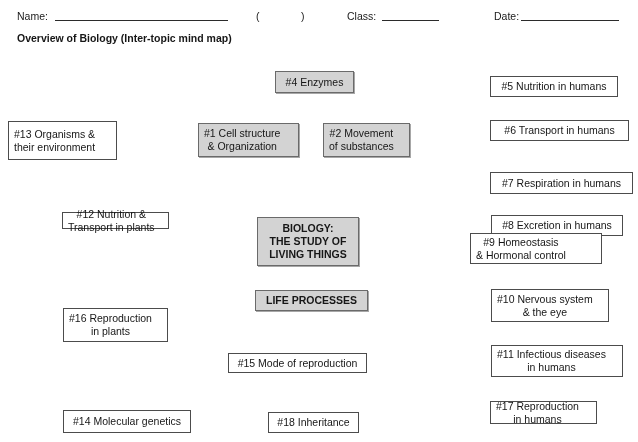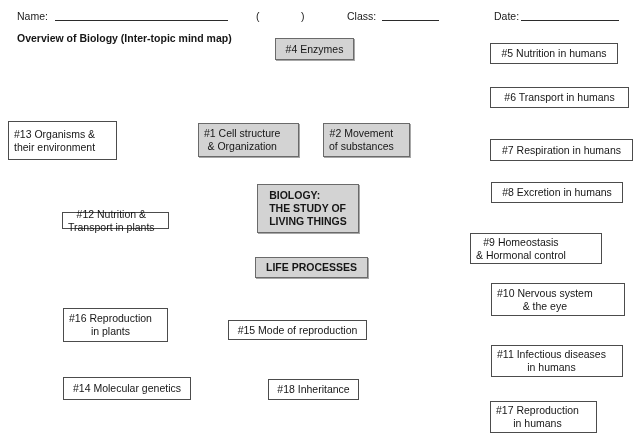--- a/index.html
+++ b/index.html
@@ -41,21 +41,22 @@
     white-space:pre-line;
     padding:1px 4px;
   }
   .box.left{
     justify-content:flex-start;
     text-align:center;
     padding-left:5px;
   }
   .box.center{
     justify-content:center;
-    text-align:left;
+    text-align:center;
+    margin-top:33px;
   }
   .box.shaded{
     background:#d3d3d3;
     border-color:#6a6a6a;
     box-shadow:1px 1px 0 rgba(60,60,60,0.45);
   }
   .box.bold{font-weight:bold;}
 </style>
 </head>
 <body>
@@ -94,20 +95,20 @@
 
   <div class="box center" style="left:228px;top:320px;width:139px;height:20px">#15 Mode of reproduction</div>
   <div class="box center" style="left:268px;top:379px;width:91px;height:21px">#18 Inheritance</div>
 
   <div class="box center" style="left:490px;top:43px;width:128px;height:21px">#5 Nutrition in humans</div>
   <div class="box center" style="left:490px;top:87px;width:139px;height:21px">#6 Transport in humans</div>
   <div class="box center" style="left:490px;top:139px;width:143px;height:22px">#7 Respiration in humans</div>
   <div class="box center" style="left:491px;top:182px;width:132px;height:21px">#8 Excretion in humans</div>
   <div class="box left" style="left:470px;top:233px;width:132px;height:31px">#9 Homeostasis
 &amp; Hormonal control</div>
-  <div class="box left" style="left:491px;top:283px;width:134px;height:33px">#10 Nervous system
+  <div class="box left" style="left:491px;top:289px;width:118px;height:33px">#10 Nervous system
 &amp; the eye</div>
   <div class="box left" style="left:491px;top:345px;width:132px;height:32px">#11 Infectious diseases
  in humans</div>
-  <div class="box left" style="left:490px;top:401px;width:107px;height:32px">#17 Reproduction
+  <div class="box left" style="left:490px;top:401px;width:107px;height:23px">#17 Reproduction
 in humans</div>
 
 </div>
 
 </body></html>

